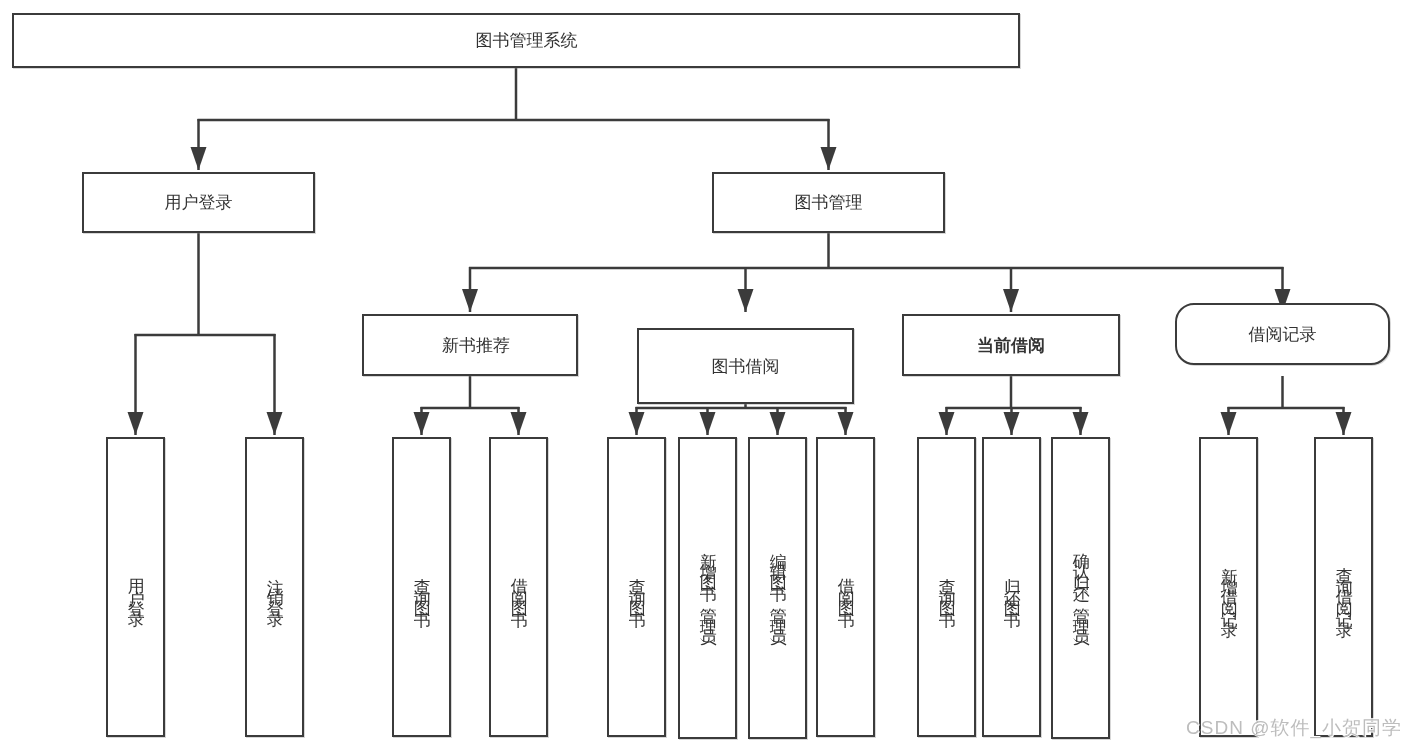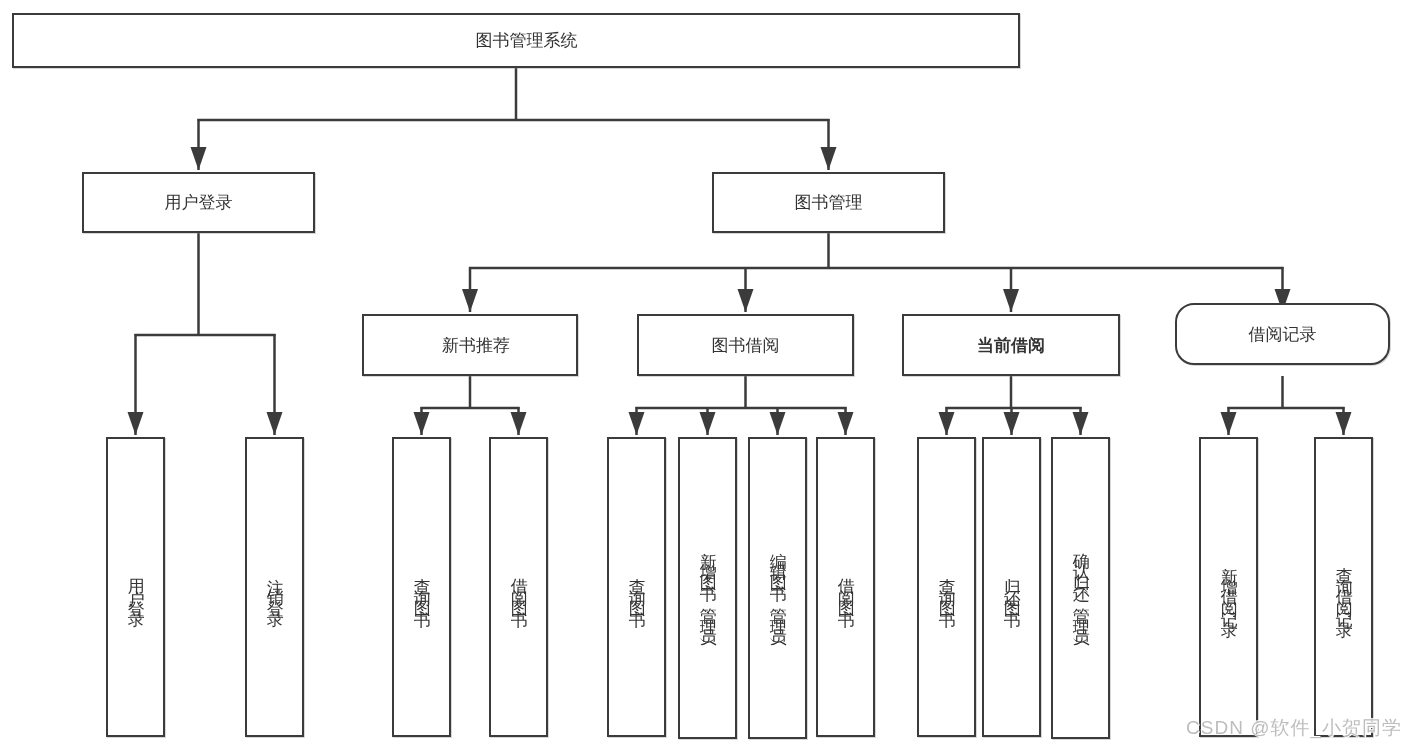--- a/index.html
+++ b/index.html
@@ -116,21 +116,21 @@
       <line x1="1343.5" y1="407" x2="1343.5" y2="435" marker-end="url(#arrow)"></line>
     </g>
   </svg>
 
   <div class="node" style="left:12px;top:13px;width:1008px;height:55px;padding-left:21px;">图书管理系统</div>
 
   <div class="node" style="left:82px;top:172px;width:233px;height:61px;">用户登录</div>
   <div class="node" style="left:712px;top:172px;width:233px;height:61px;">图书管理</div>
 
   <div class="node" style="left:362px;top:314px;width:216px;height:62px;padding-left:12px;">新书推荐</div>
-  <div class="node" style="left:637px;top:314px;width:217px;height:62px;">图书借阅</div>
+  <div class="node" style="left:637px;top:328px;width:217px;height:76px;">图书借阅</div>
   <div class="node" style="left:902px;top:314px;width:218px;height:62px;font-weight:bold;">当前借阅</div>
   <div class="node" style="left:1175px;top:303px;width:215px;height:62px;border-radius:19px;">借阅记录</div>
 
   <div class="node v-node" style="left:106px;top:437px;width:59px;height:300px;">用户登录</div>
   <div class="node v-node" style="left:245px;top:437px;width:59px;height:300px;">注销登录</div>
 
   <div class="node v-node" style="left:392px;top:437px;width:59px;height:300px;">查询图书</div>
   <div class="node v-node" style="left:489px;top:437px;width:59px;height:300px;">借阅图书</div>
 
   <div class="node v-node" style="left:607px;top:437px;width:59px;height:300px;">查询图书</div>

